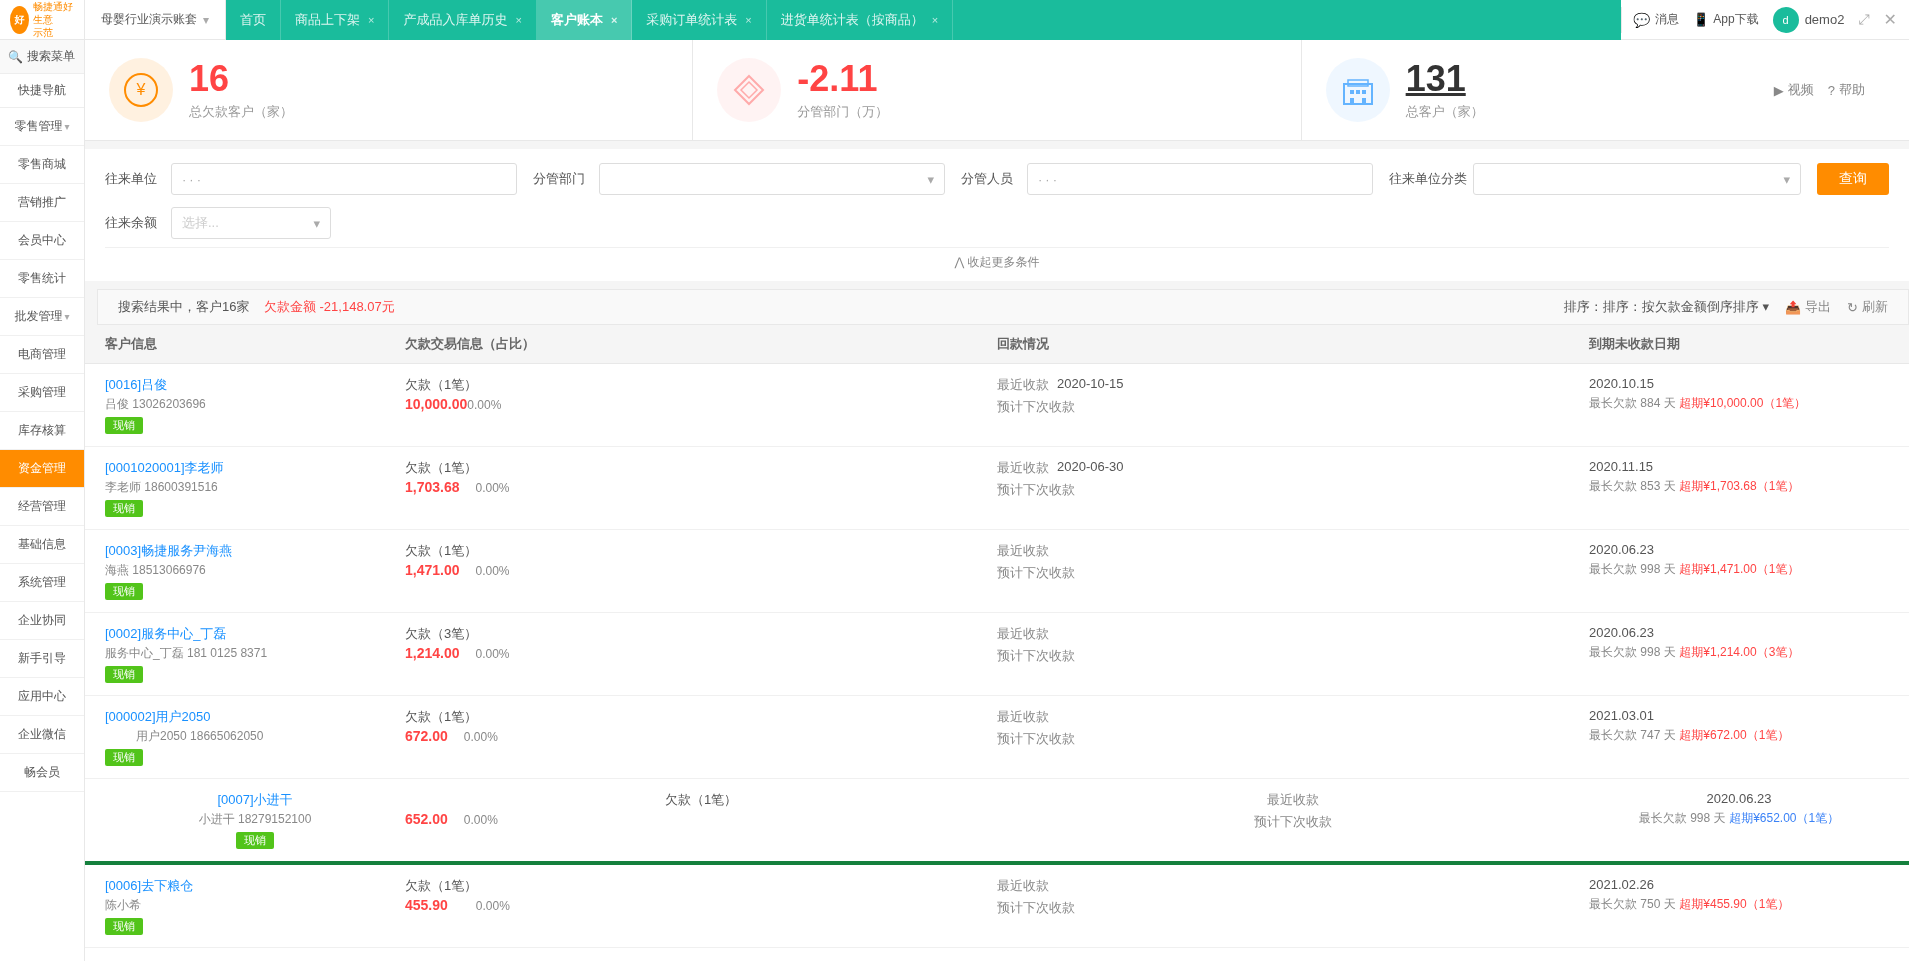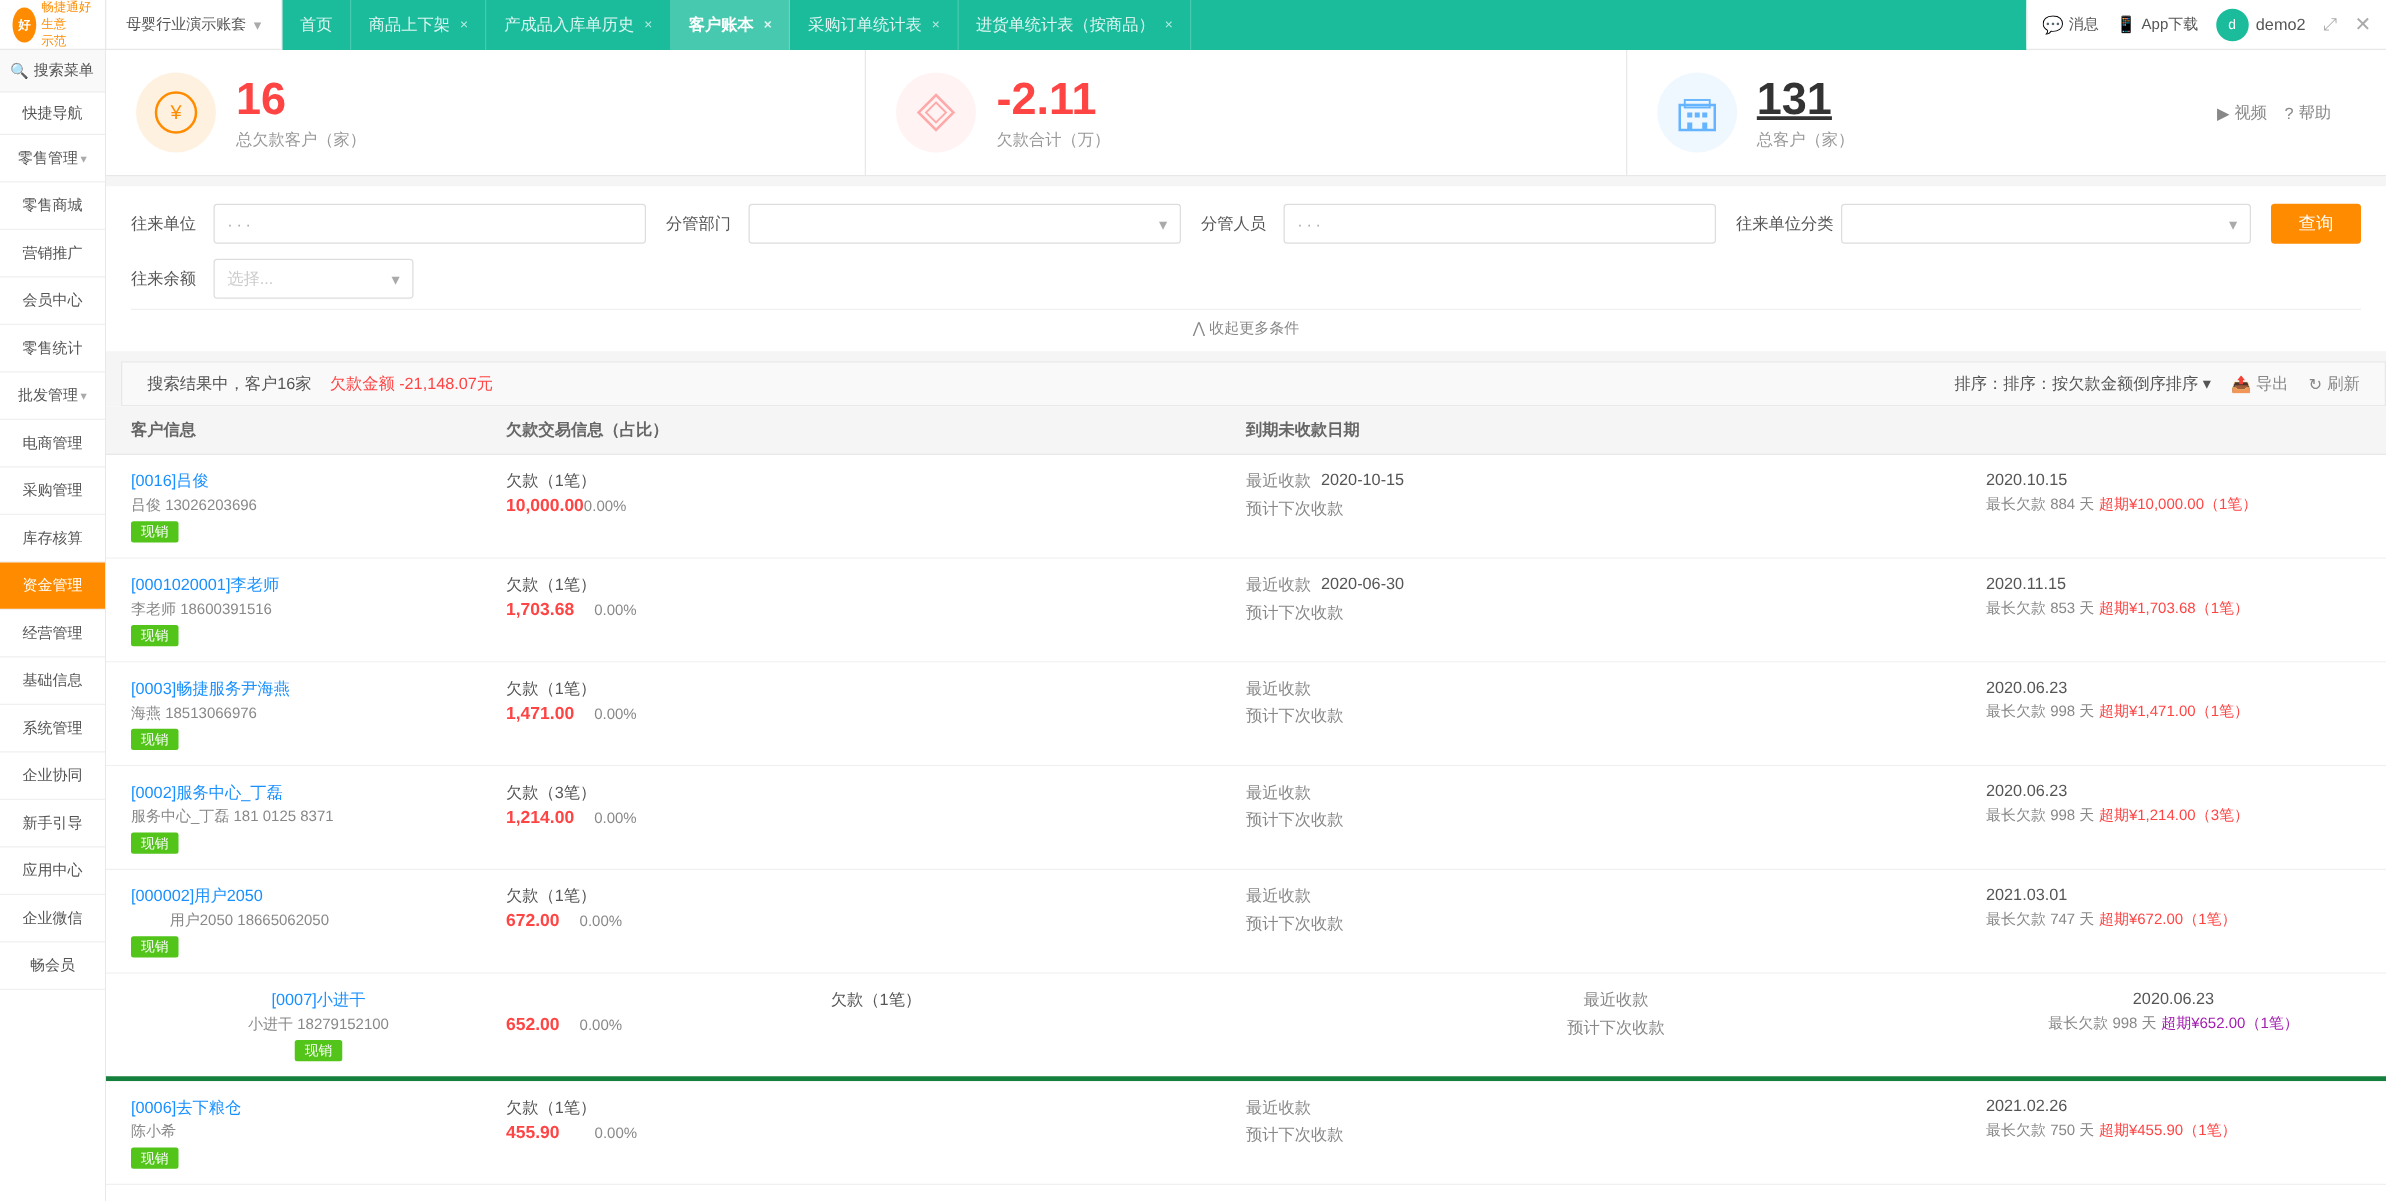--- a/index.html
+++ b/index.html
@@ -170,21 +170,21 @@
 
         <div style="flex:1;display:flex;align-items:center;padding:18px 24px;border-right:1px solid #e8e8e8;">
           <div style="width:64px;height:64px;border-radius:50%;background:rgba(255,100,100,0.08);display:flex;align-items:center;justify-content:center;margin-right:16px;">
             <svg width="36" height="36" viewBox="0 0 36 36">
               <polygon points="18,4 32,18 18,32 4,18" fill="none" stroke="#ffaaaa" stroke-width="2"></polygon>
               <polygon points="18,10 26,18 18,26 10,18" fill="none" stroke="#ffaaaa" stroke-width="1.5"></polygon>
             </svg>
           </div>
           <div>
             <div style="font-size:36px;font-weight:bold;color:#ff4444;line-height:1.1;">-2.11</div>
-            <div style="font-size:13px;color:#999;margin-top:4px;">欠款合计（万）</div>
+            <div style="font-size:13px;color:#999;margin-top:4px;">分管部门（万）</div>
           </div>
         </div>
 
         <div style="flex:1;display:flex;align-items:center;padding:18px 24px;">
           <div style="width:64px;height:64px;border-radius:50%;background:rgba(100,180,255,0.1);display:flex;align-items:center;justify-content:center;margin-right:16px;">
             <svg width="36" height="36" viewBox="0 0 36 36">
               <rect x="4" y="12" width="28" height="20" fill="none" stroke="#64b4ff" stroke-width="2"></rect>
               <rect x="8" y="8" width="20" height="6" fill="none" stroke="#64b4ff" stroke-width="1.5"></rect>
               <rect x="10" y="18" width="4" height="4" fill="#64b4ff"></rect>
               <rect x="16" y="18" width="4" height="4" fill="#64b4ff"></rect>
@@ -274,20 +274,21 @@
               <span>刷新</span>
           </span>
         </div>
       </div>
 
       <div style="background:#fff;">
 
         <div style="display:grid;grid-template-columns:300px 1fr 1fr 300px;padding:10px 20px;background:#f5f5f5;border-bottom:1px solid #e8e8e8;">
           <div style="font-size:13px;color:#666;font-weight:bold;">客户信息</div>
           <div style="font-size:13px;color:#666;font-weight:bold;">欠款交易信息（占比）</div>
+          <div style="font-size:13px;color:#666;font-weight:bold;">回款情况</div>
           <div style="font-size:13px;color:#666;font-weight:bold;">到期未收款日期</div>
         </div>
 
         <div style="display:grid;grid-template-columns:300px 1fr 1fr 300px;padding:12px 20px;border-bottom:1px solid #f0f0f0;background:#fff;">
           <div>
             <div style="color:#1890ff;font-size:13px;cursor:pointer;">[0016]吕俊</div>
             <div style="color:#888;font-size:12px;margin-top:2px;">吕俊  13026203696</div>
             <span style="display:inline-block;padding:1px 8px;border-radius:2px;font-size:11px;margin-top:4px;background:#52c41a;color:white;">现销</span>
           </div>
           <div>
@@ -436,21 +437,21 @@
             </div>
           </div>
           <div>
             <div style="font-size:13px;color:#888;">最近收款</div>
             <div style="font-size:13px;color:#888;margin-top:4px;">预计下次收款</div>
           </div>
           <div>
             <div style="font-size:13px;color:#555;">2020.06.23</div>
             <div style="margin-top:4px;">
               <span style="color:#888;font-size:12px;">最长欠款 998 天</span>
-              <span style="color:#a21caf;font-size:12px;cursor:pointer;">超期¥652.00（1笔）</span>
+              <span style="color:#3b82f6;font-size:12px;cursor:pointer;">超期¥652.00（1笔）</span>
             </div>
           </div>
         </div>
 
         <div style="display:grid;grid-template-columns:300px 1fr 1fr 300px;padding:12px 20px;border-bottom:1px solid #f0f0f0;background:#fff;">
           <div>
             <div style="color:#1890ff;font-size:13px;cursor:pointer;">[0006]去下粮仓</div>
             <div style="color:#888;font-size:12px;margin-top:2px;">陈小希</div>
             <span style="display:inline-block;padding:1px 8px;border-radius:2px;font-size:11px;margin-top:4px;background:#52c41a;color:white;">现销</span>
           </div>

